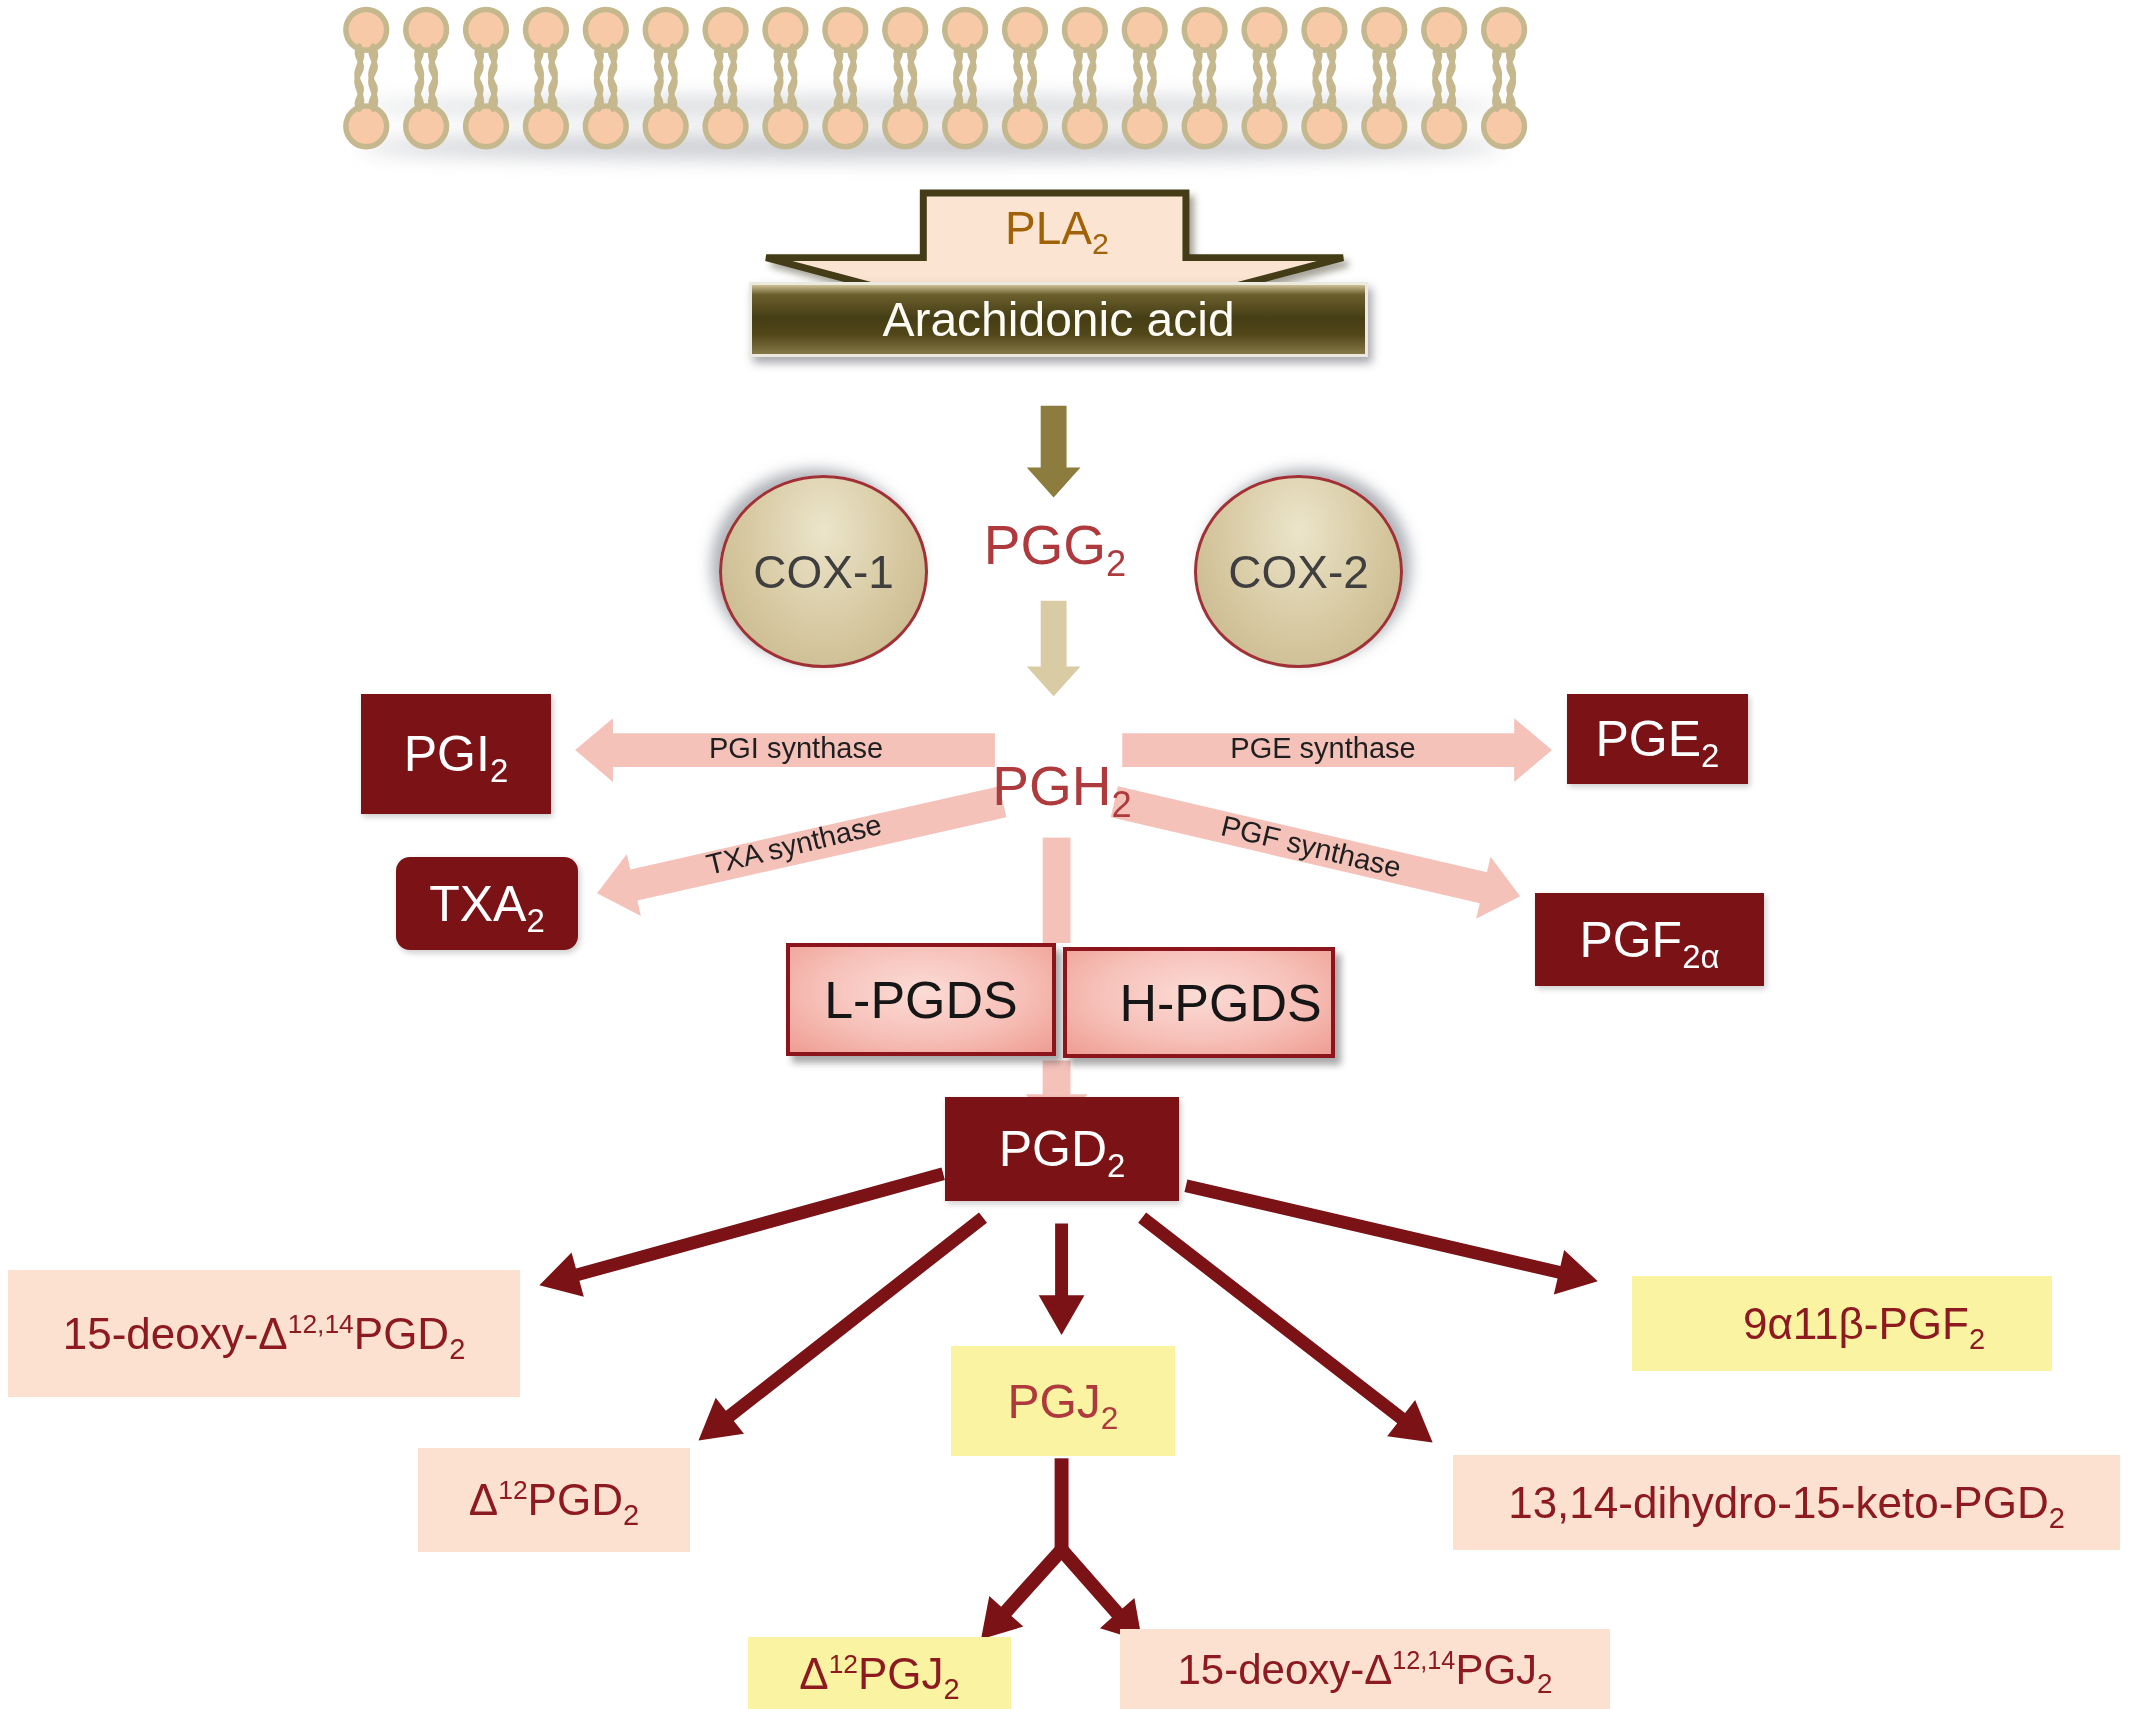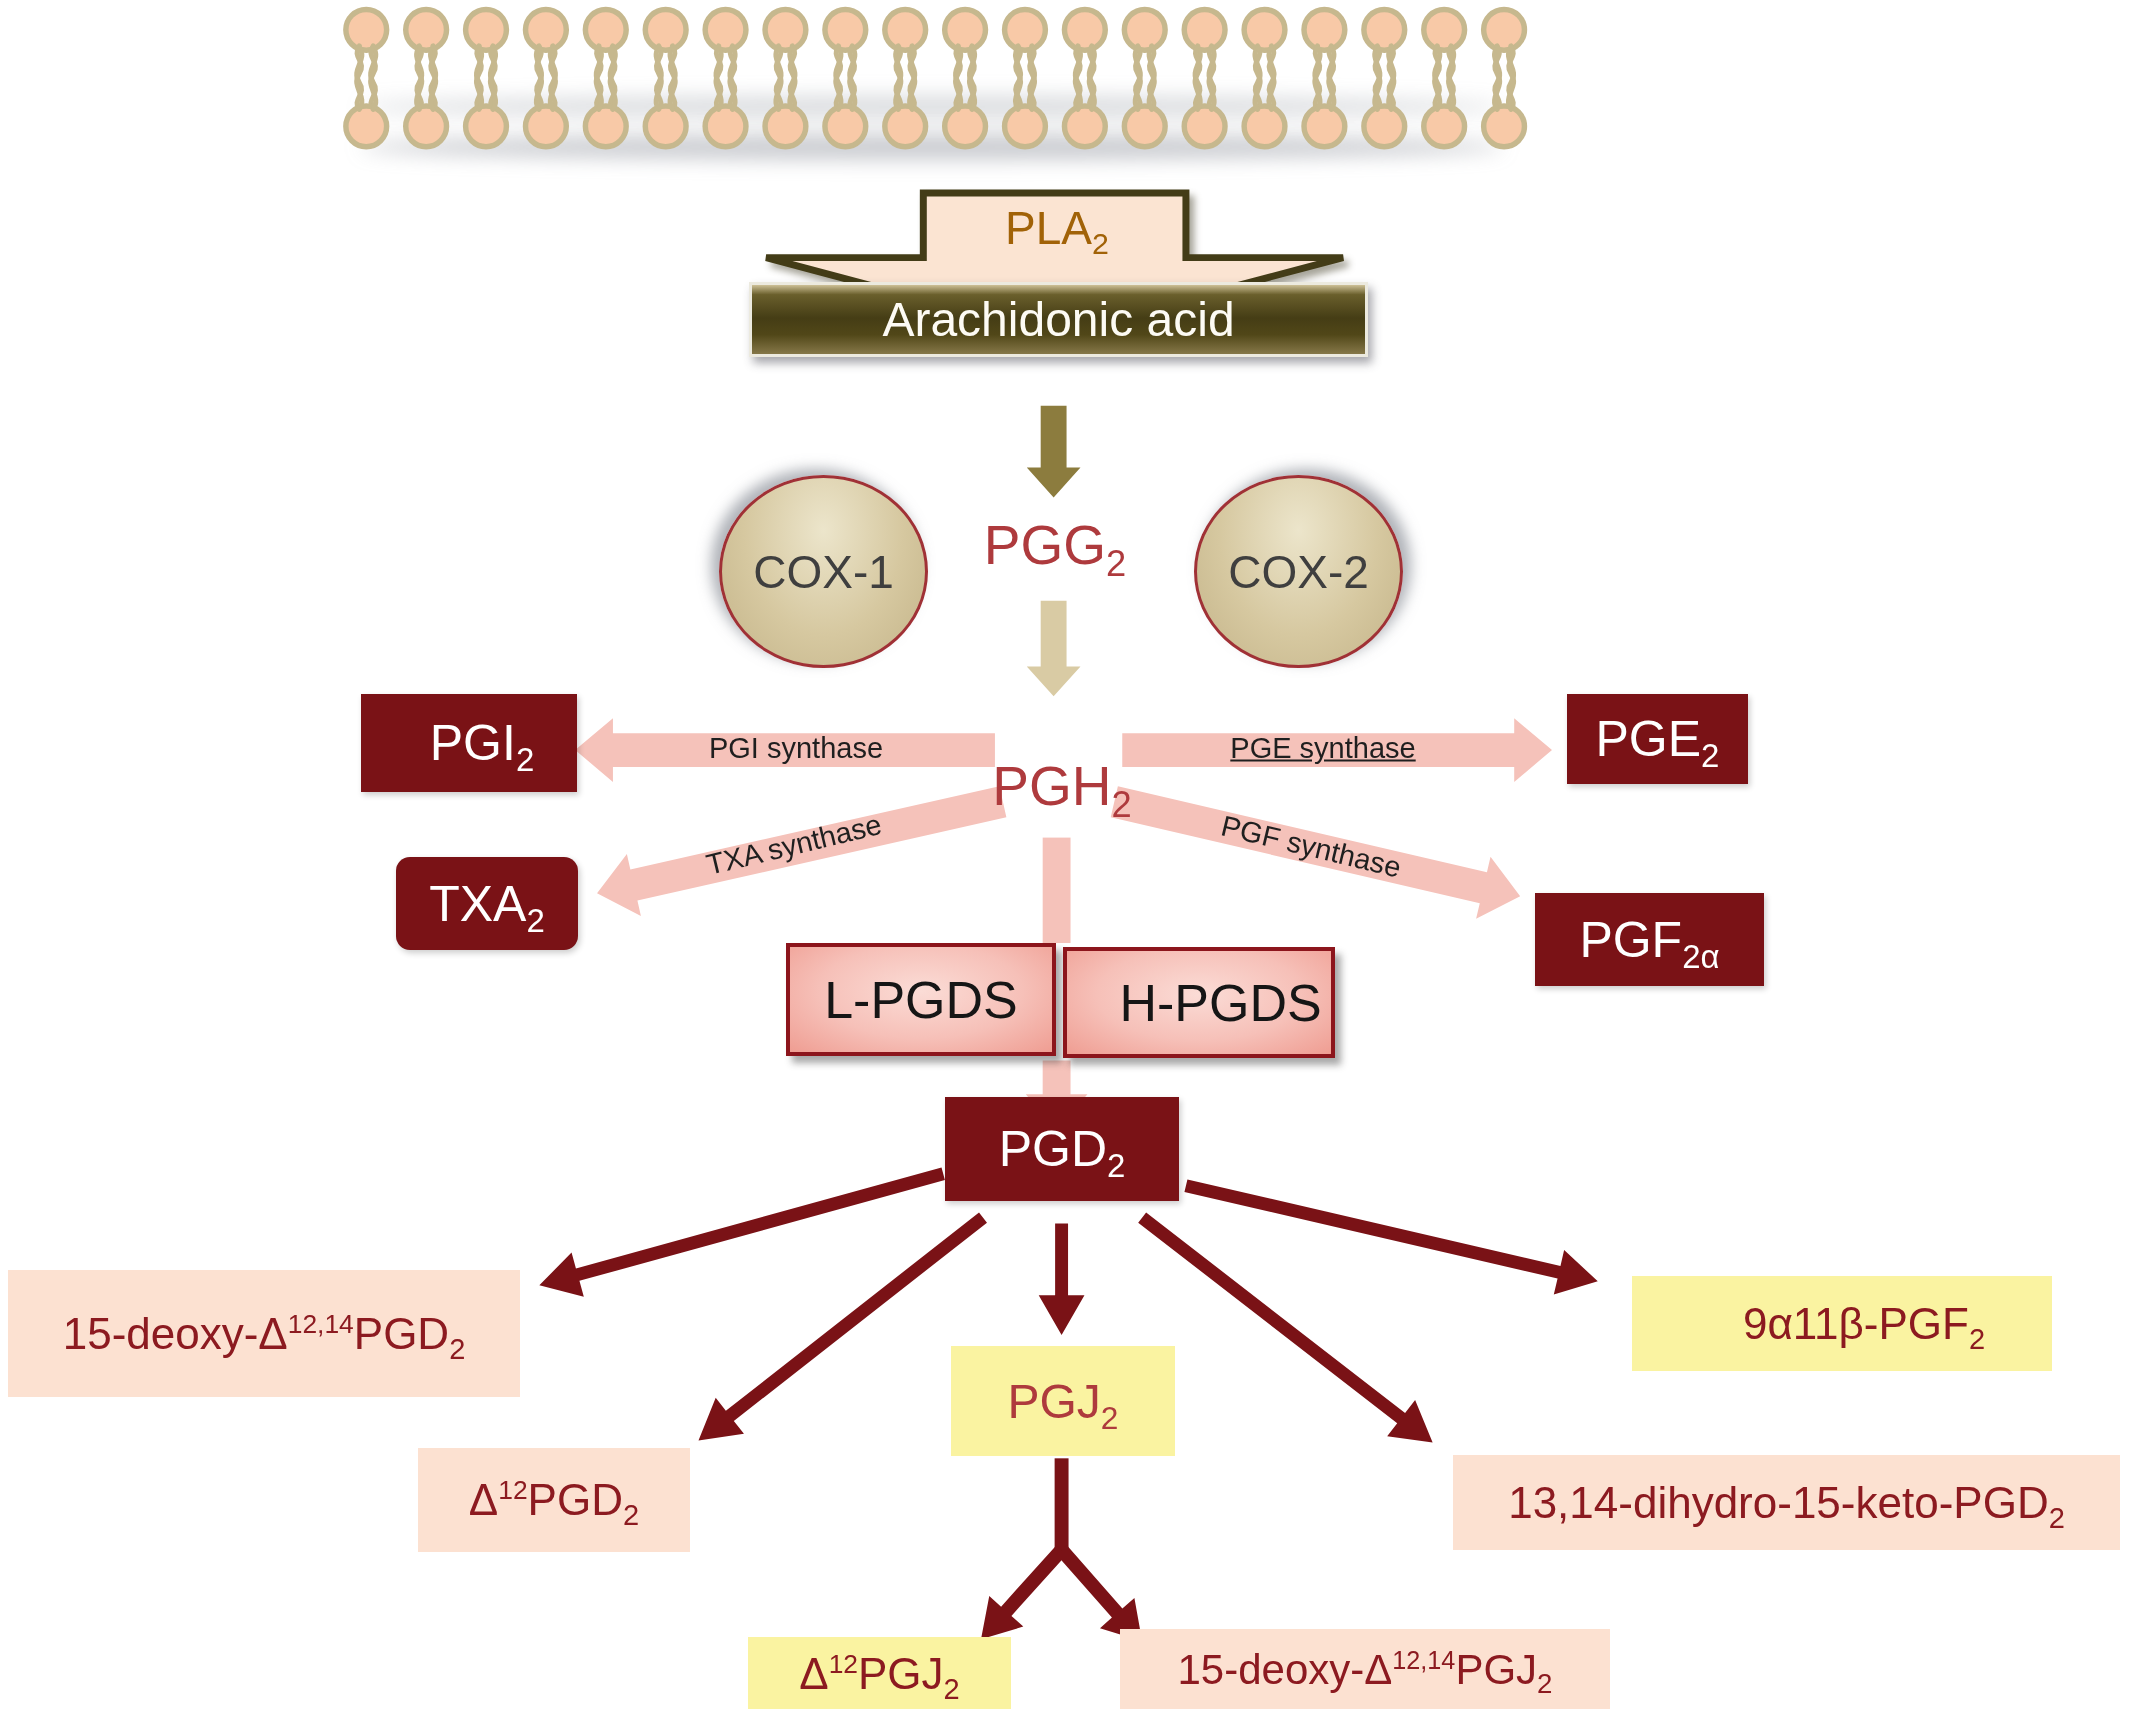--- a/index.html
+++ b/index.html
@@ -204,24 +204,24 @@
     <span><span>COX-1</span></span>
   </div>
   <div class="abs cox right" style="left:1194px;top:475px;width:209px;height:193px;">
     <span><span>COX-2</span></span>
   </div>
 
   <div class="ctr brick" style="left:1062px;top:786px;"><span>PGH</span><sub>2</sub></div>
 
   <div class="ctr enzyme" style="left:796px;top:748px;">PGI synthase</div>
   <div class="ctr enzyme" style="left:794px;top:845px;transform:translate(-50%,-50%) rotate(-13.5deg);">TXA synthase</div>
-  <div class="ctr enzyme" style="left:1323px;top:748px;text-decoration:underline;">PGE synthase</div>
+  <div class="ctr enzyme" style="left:1323px;top:748px;">PGE synthase</div>
   <div class="ctr enzyme" style="left:1311px;top:847px;transform:translate(-50%,-50%) rotate(13.5deg);">PGF synthase</div>
 
-  <div class="abs mbox" style="left:361px;top:694px;width:190px;height:98px;padding-left:26px;">
+  <div class="abs mbox" style="left:361px;top:694px;width:190px;height:120px;">
     <span><span>PGI</span><sub>2</sub></span>
   </div>
   <div class="abs mbox" style="left:396px;top:857px;width:182px;height:93px;border-radius:14px;">
     <span><span>TXA</span><sub>2</sub></span>
   </div>
   <div class="abs mbox" style="left:1567px;top:694px;width:181px;height:90px;">
     <span><span>PGE</span><sub>2</sub></span>
   </div>
   <div class="abs mbox" style="left:1535px;top:853px;width:229px;height:93px;margin-top:40px;">
     <span><span>PGF</span><sub>2α</sub></span>

